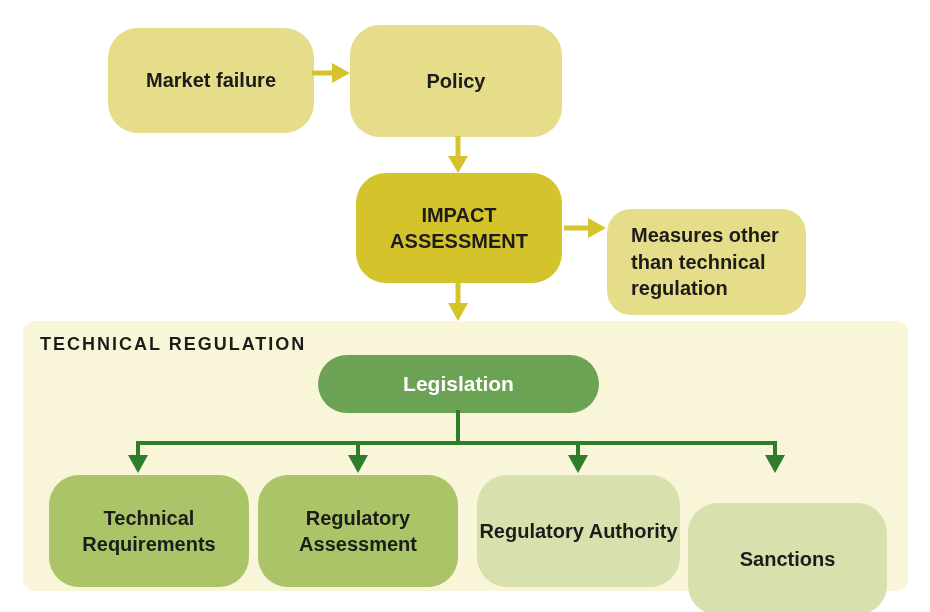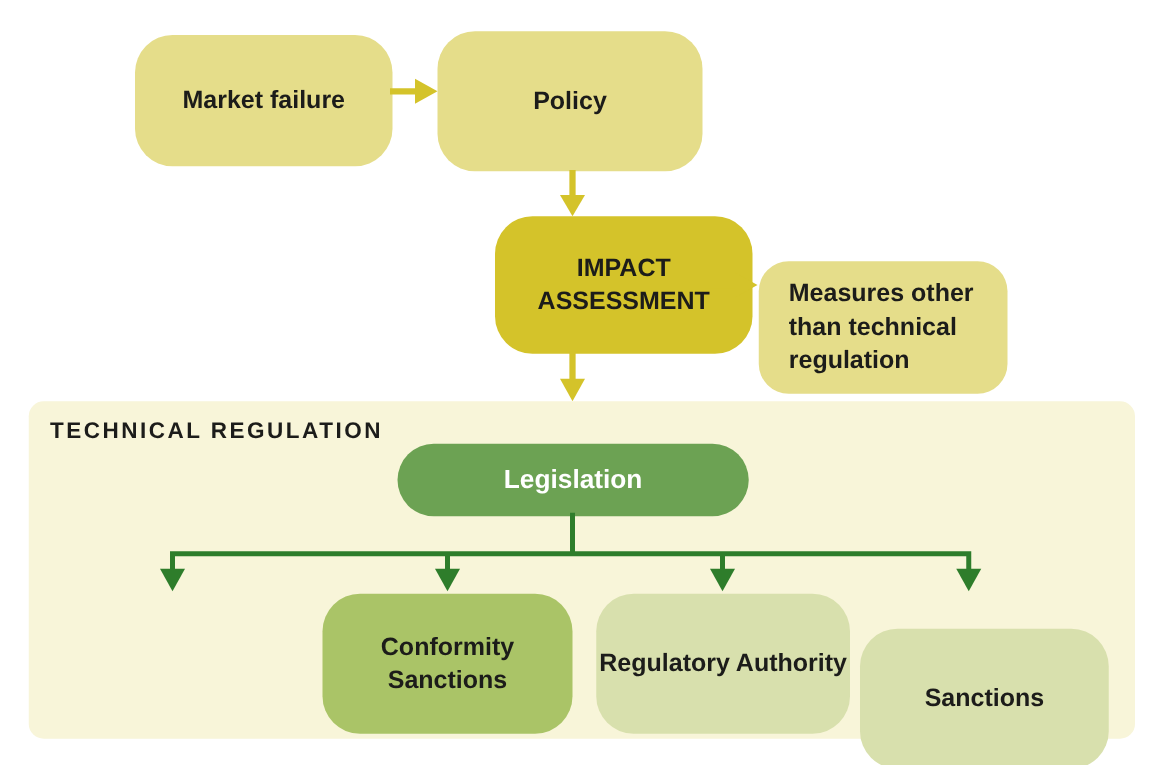--- a/index.html
+++ b/index.html
@@ -14,21 +14,21 @@
   .node {
     position: absolute;
     display: flex; align-items: center; justify-content: center;
     text-align: center;
     font-weight: 700; font-size: 20px; line-height: 1.32;
     color: var(--text-dark);
     border-radius: 30px;
     box-sizing: border-box;
   }
   .fill-light-yellow { background: var(--light-yellow); }
-  .fill-gold         { background: var(--gold); margin-left: 40px; }
+  .fill-gold         { background: var(--gold); }
   .fill-green        { background: var(--green); color: var(--text-light); }
   .fill-medium-green { background: var(--medium-green); }
   .fill-pale-green   { background: var(--pale-green); }
 
   .n-market   { left: 108px; top: 28px;  width: 206px; height: 105px; }
   .n-policy   { left: 350px; top: 25px;  width: 212px; height: 112px; }
   .n-impact   { left: 356px; top: 173px; width: 206px; height: 110px; padding: 0 20px; }
   .n-measures { left: 607px; top: 172px; width: 199px; height: 106px;
                 justify-content: flex-start; text-align: left; padding: 0 14px 0 24px;
                 border-radius: 24px; margin-top: 37px; }
@@ -110,23 +110,26 @@
   </div>
 
   <svg class="arrow arrow-green a-tree" width="670" height="66" viewBox="0 0 670 66">
     <path d="M338,0 L338,33 M18,47 L18,33 L655,33 L655,47 M238,33 L238,47 M458,33 L458,47" stroke="currentColor" stroke-width="4" fill="none"></path>
     <polygon points="8,45 28,45 18,63" fill="currentColor"></polygon>
     <polygon points="228,45 248,45 238,63" fill="currentColor"></polygon>
     <polygon points="448,45 468,45 458,63" fill="currentColor"></polygon>
     <polygon points="645,45 665,45 655,63" fill="currentColor"></polygon>
   </svg>
 
+  <div class="node fill-medium-green n-techreq">
+    <span>Technical Requirements</span>
+  </div>
 
   <div class="node fill-medium-green n-conformity">
-    <span>Conformity Sanctions</span>
+    <span>Regulatory Assessment</span>
   </div>
 
   <div class="node fill-pale-green n-regauth">
     <span>Regulatory Authority</span>
   </div>
 
   <div class="node fill-pale-green n-sanctions">
     <span>Sanctions</span>
   </div>
 

